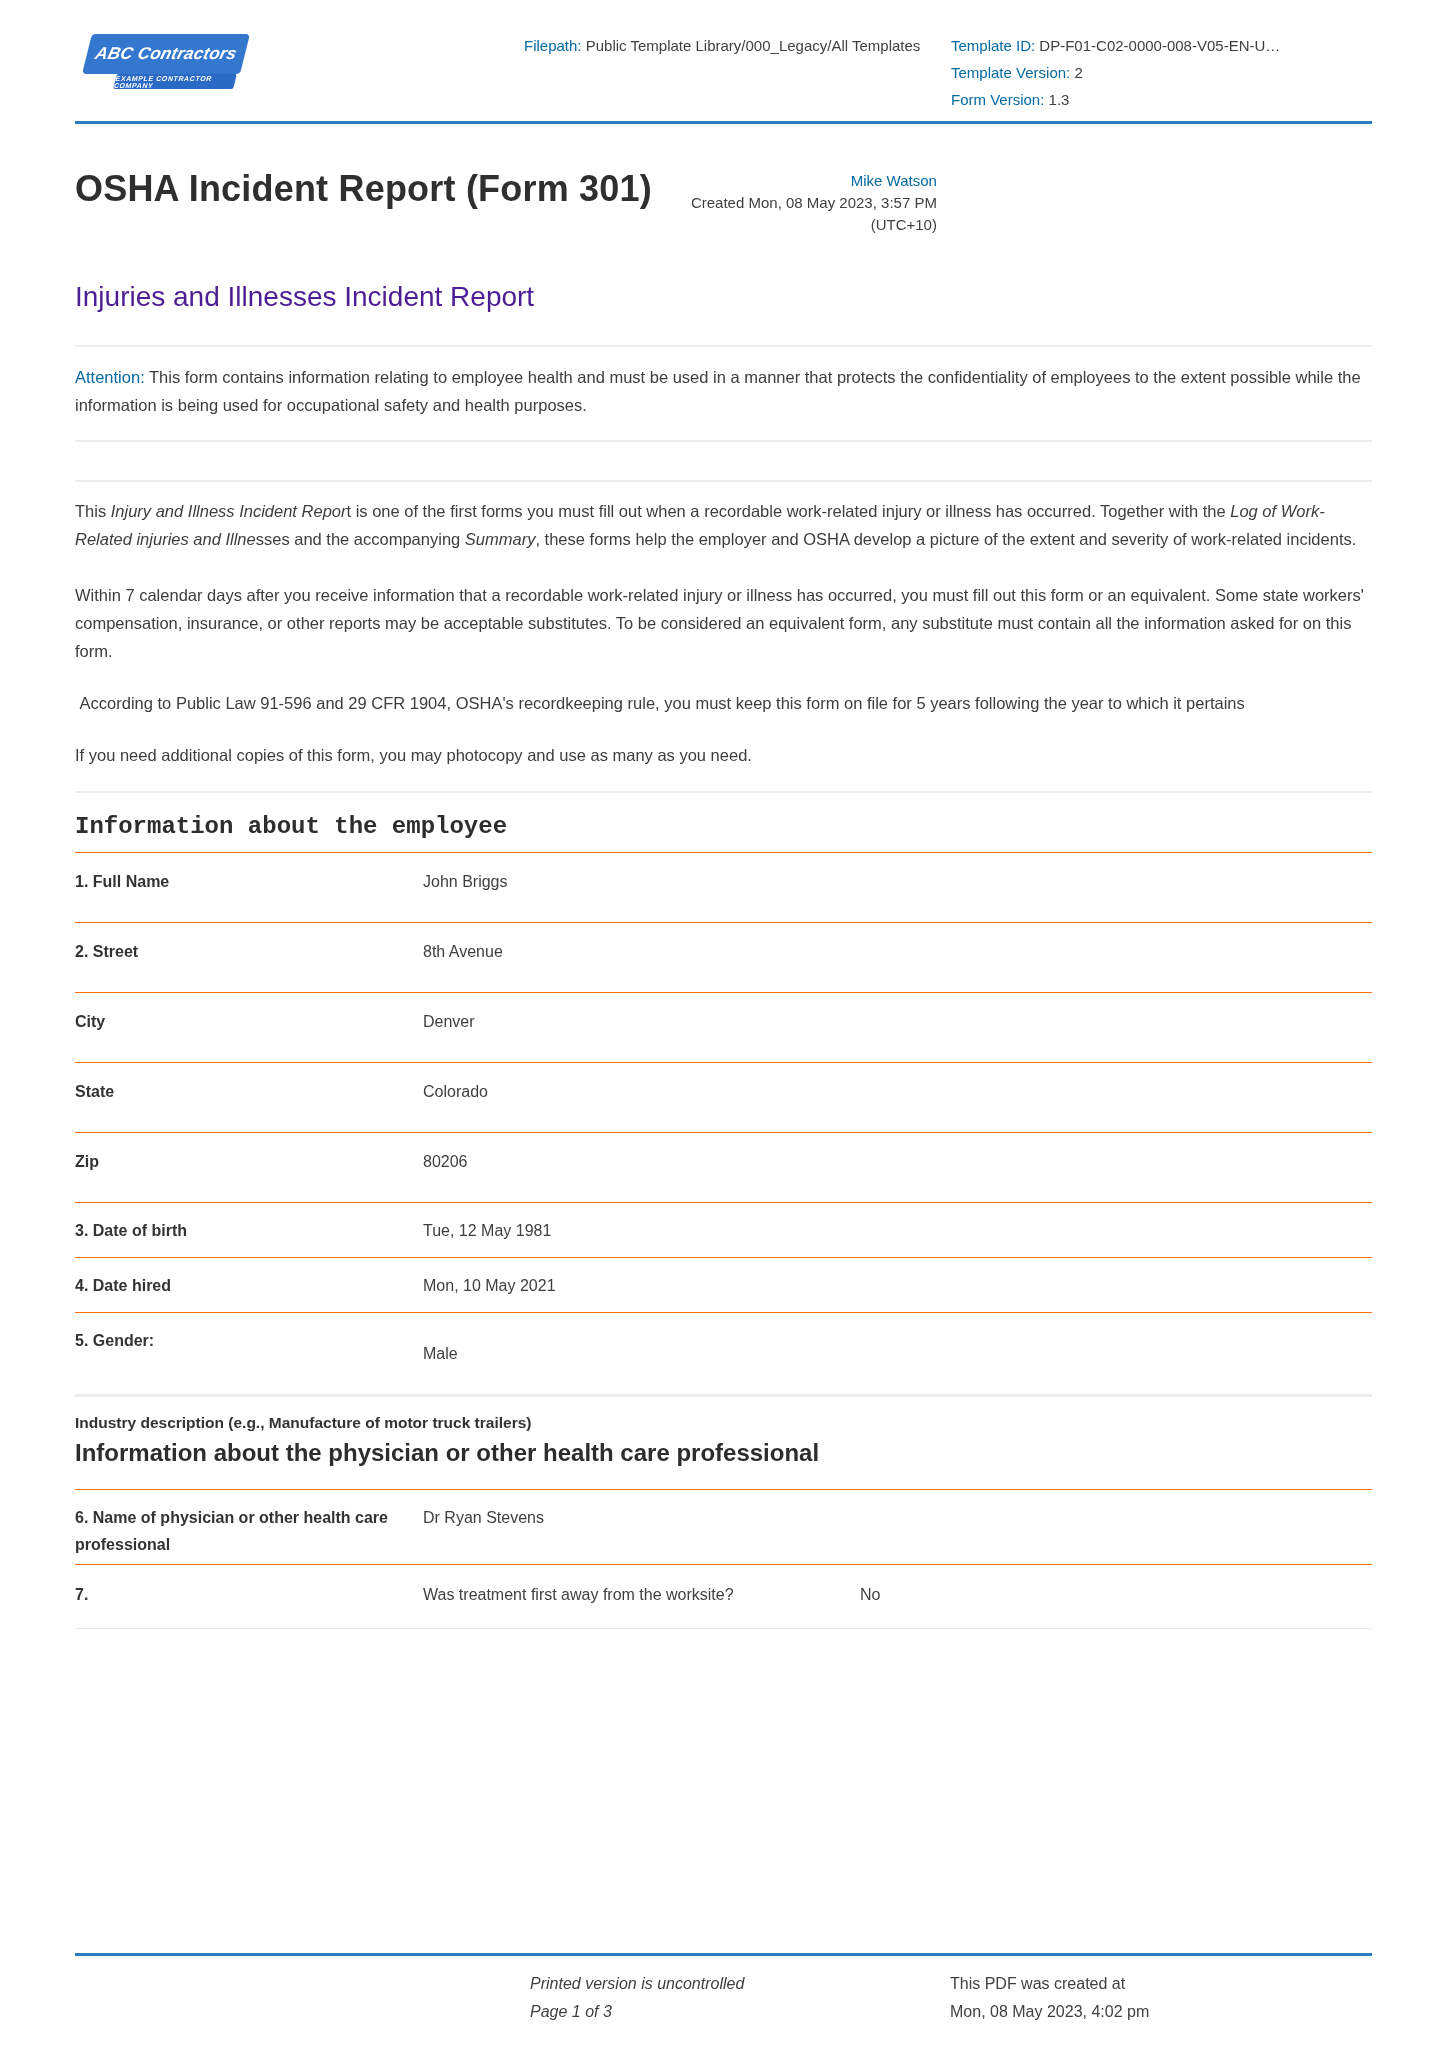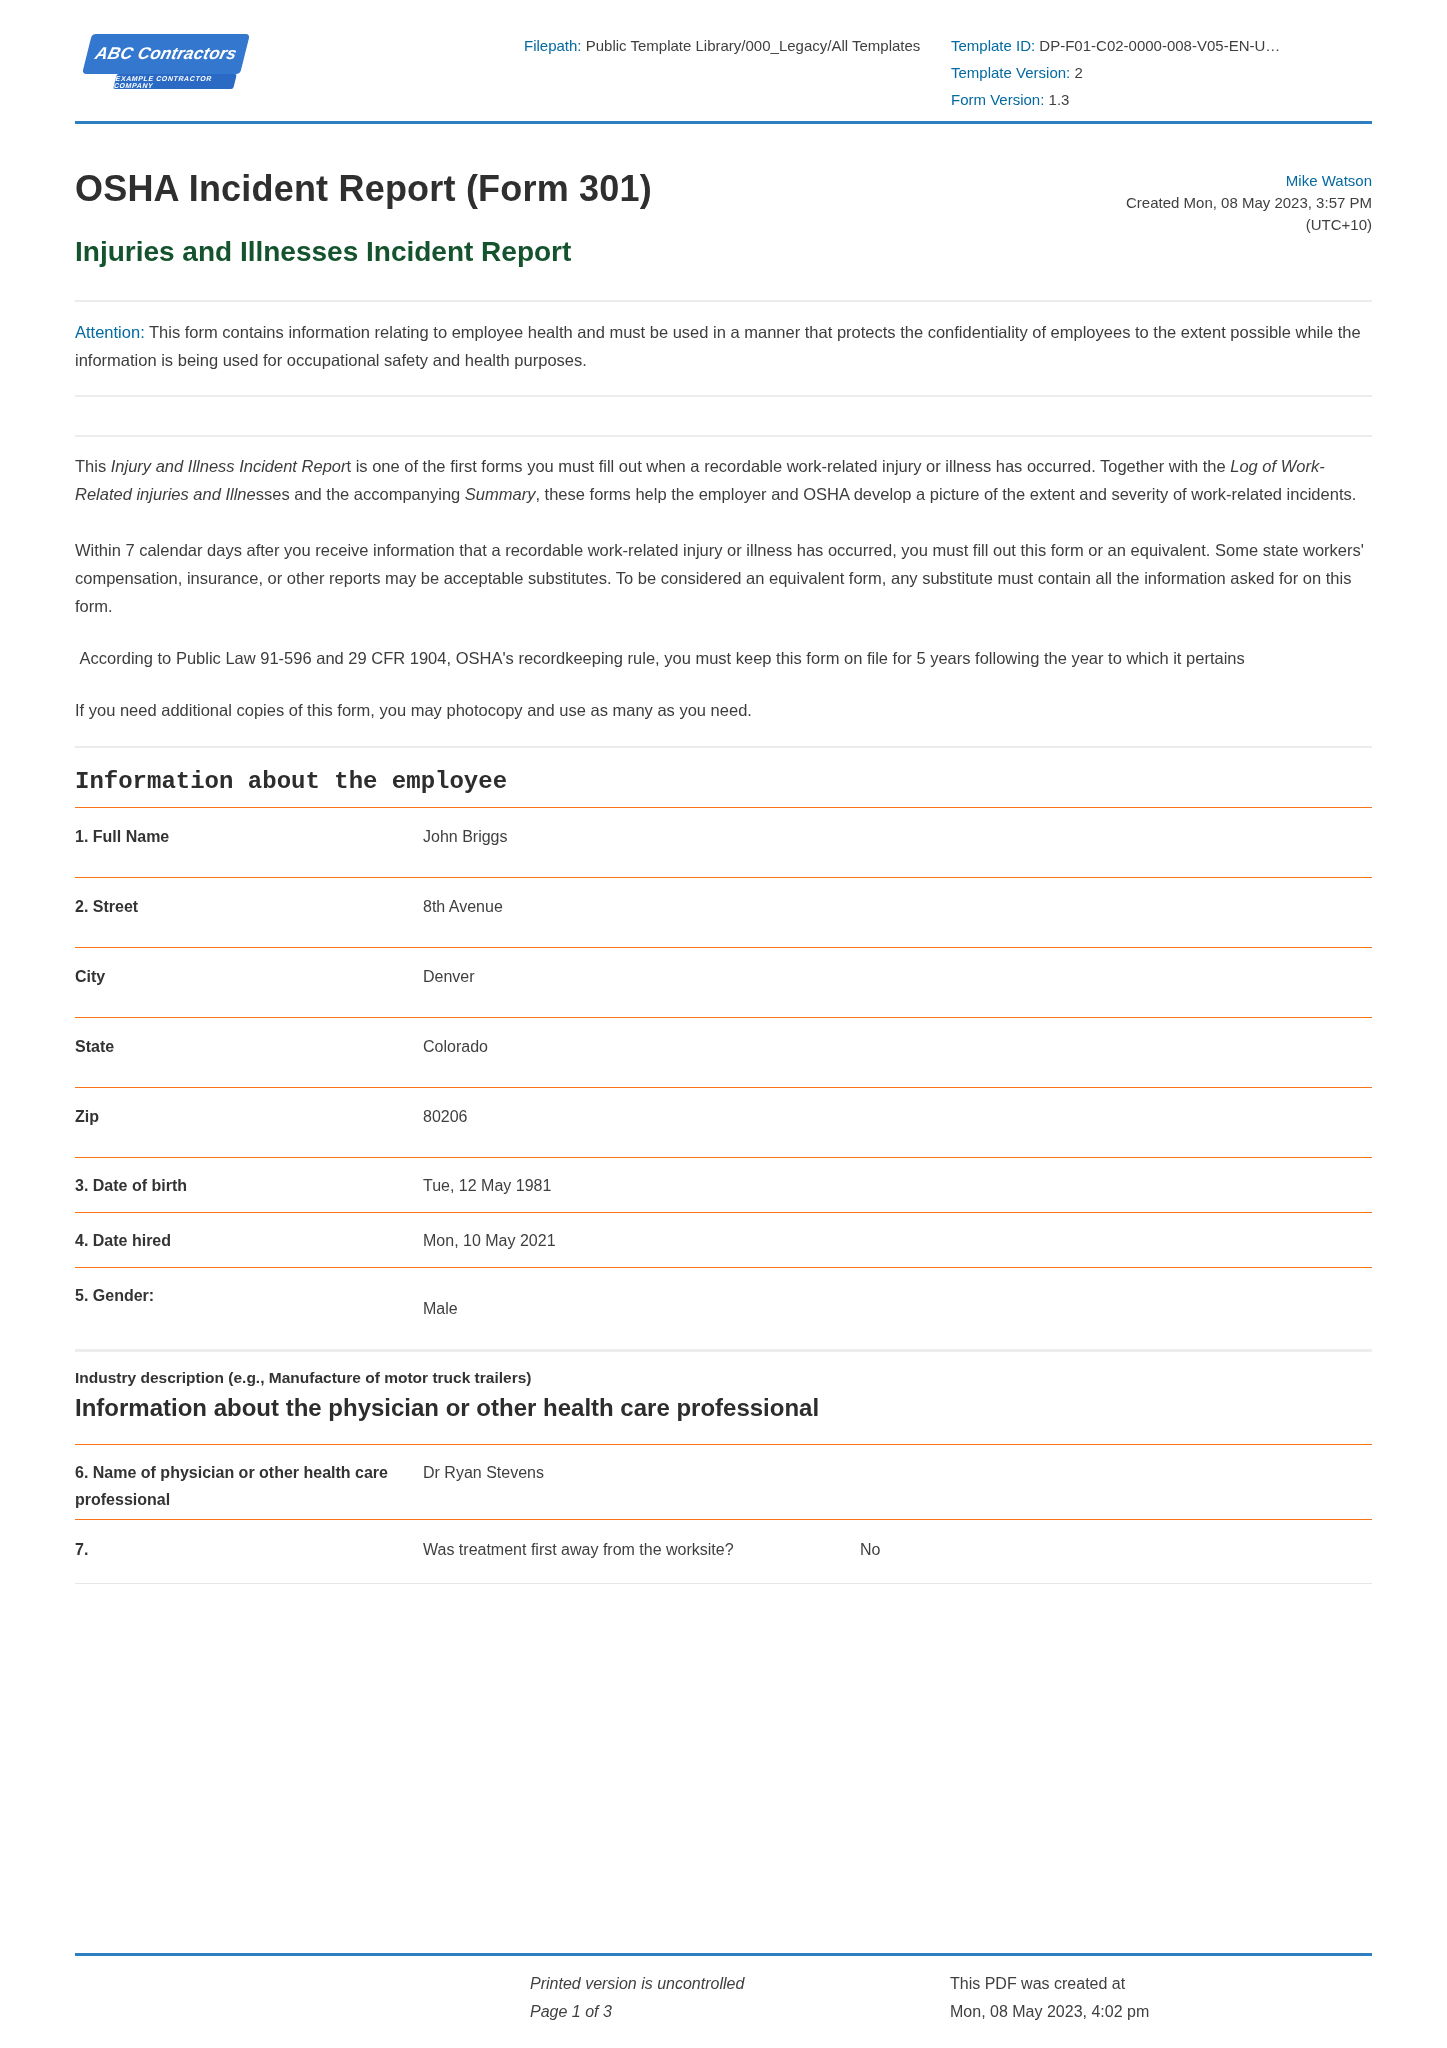--- a/index.html
+++ b/index.html
@@ -24,25 +24,25 @@
   .logo-sub { position:absolute; top:40px; left:40px; width:120px; height:15px;
               transform:skewX(-14deg); border-radius:2px;
               display:flex; align-items:center; justify-content:center; }
   .logo-sub span { color:#fff; font-weight:bold; font-size:7px; letter-spacing:0.6px; }
 
   .rule-blue { height:3px; margin:8px 75px 0; }
   .rule { height:2px; background:#ececec; margin-left:75px; margin-right:75px; }
   .rule-thick { height:3px; background:#ededed; }
 
   
-  .title-row { display:flex; justify-content:space-between; align-items:flex-start; margin-top:44px;gap:39px; }
+  .title-row { display:flex; justify-content:flex-start; align-items:flex-start; margin-top:44px;gap:39px; }
   h1 { font-size:36px; font-weight:bold; color:#2f2f2f; letter-spacing:0.2px; }
   .title-meta { text-align:right; font-size:15px; line-height:22px; color:#3f3f3f; padding-top:2px; }
 
-  h2.report { font-size:28px; font-weight:bold; color:#14532d; }
+  h2.report { font-size:28px; font-weight:normal; color:#4c1d95; margin-top:45px; }
 
   .attention { margin-top:16px; font-size:16.5px; line-height:28px; }
 
   
   .dol-h { font-size:24px; font-weight:bold; color:#2d2d2d; margin-top:19px; }
   .dol-sub { font-size:17px; font-weight:bold; color:#333; margin-top:17px; }
   .dol-logo { margin-top:18px; margin-left:6px; display:block; }
 
   
   .para { font-size:16.5px; line-height:28px; margin-top:24px; }

